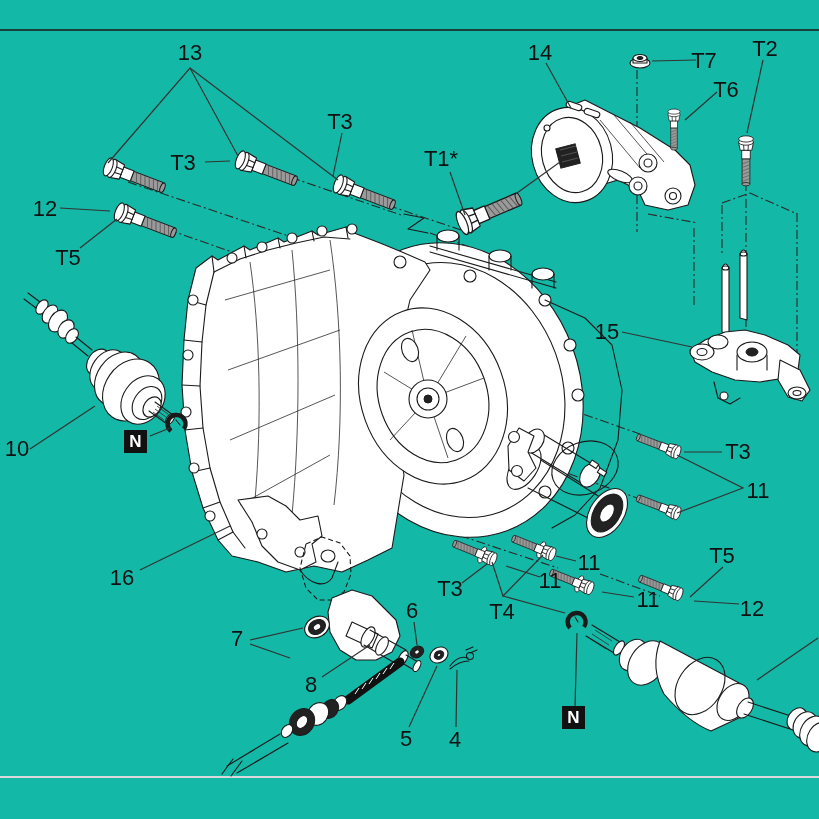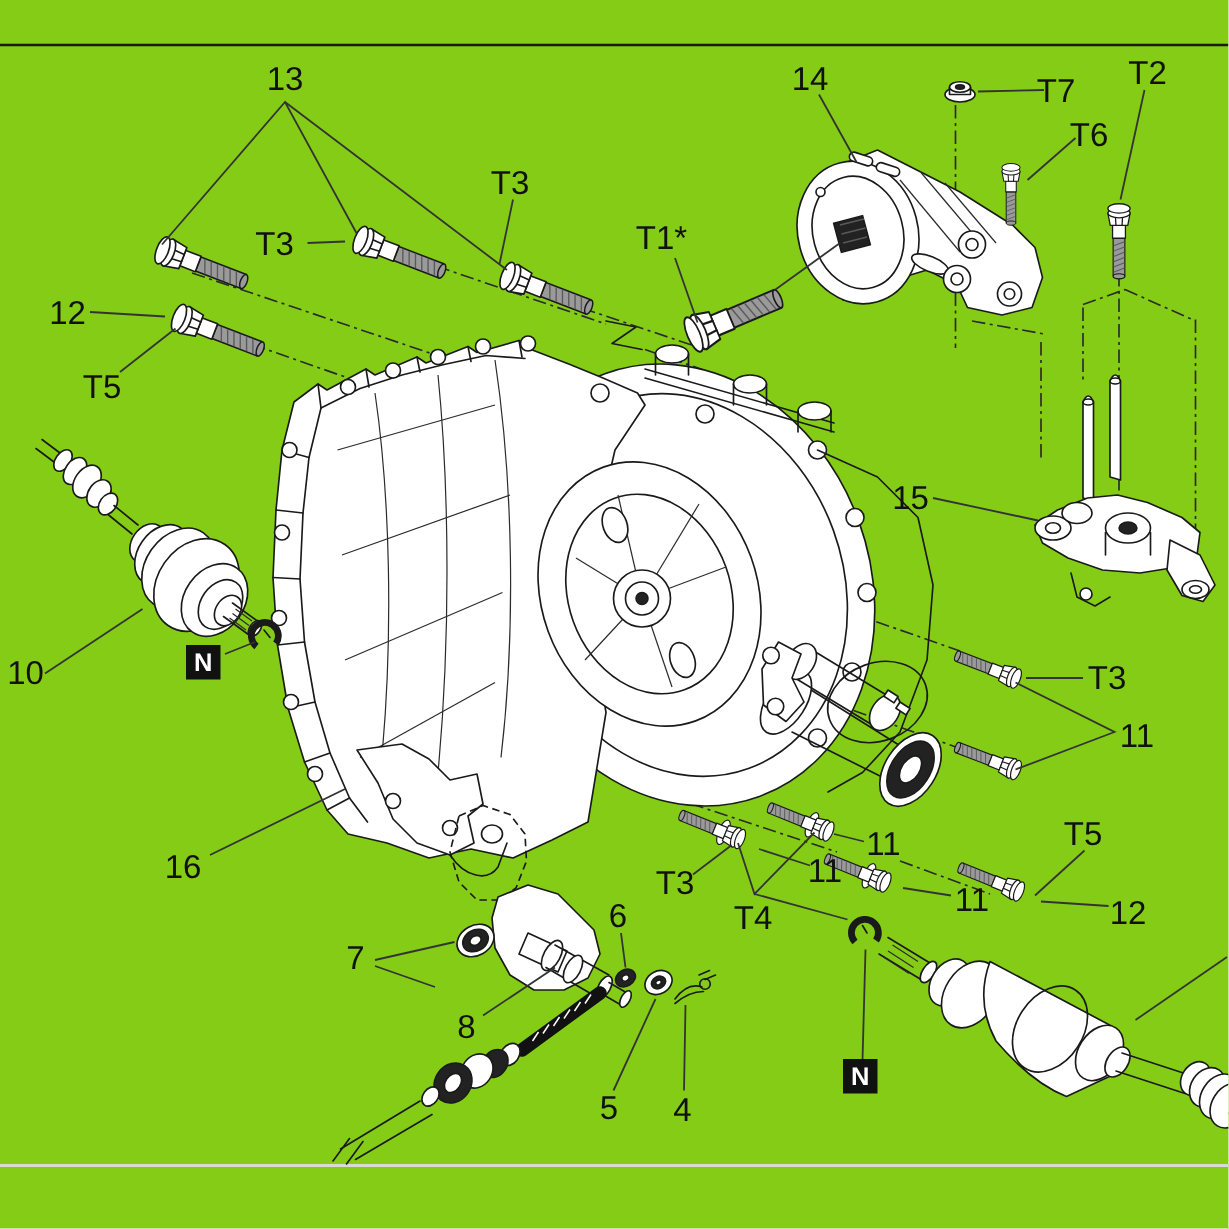--- a/index.html
+++ b/index.html
@@ -1,16 +1,16 @@
 <!DOCTYPE html>
 <html><head>
 <meta charset="utf-8">
 <style>
   html,body{margin:0;padding:0;background:#ffffff;}
-  .stage{position:relative;width:819px;height:819px;background:#84cc16;overflow:hidden;
+  .stage{position:relative;width:819px;height:819px;background:#14b8a6;overflow:hidden;
          font-family:"Liberation Sans",sans-serif;text-align:center;}
   svg{display:block;}
   .ink{stroke:#1a1a1a;fill:none;stroke-width:1.1;stroke-linecap:round;stroke-linejoin:round;}
   .inkf{stroke:#1a1a1a;fill:#ffffff;stroke-width:1.1;stroke-linejoin:round;}
   .thin{stroke:#2b2b2b;fill:none;stroke-width:0.8;}
   .ld{stroke:#333;fill:none;stroke-width:1.2;}
   .ax{stroke:#2a2a2a;fill:none;stroke-width:1.1;stroke-dasharray:9 3 2 3;}
   .dash{stroke:#1a1a1a;fill:none;stroke-width:1.1;stroke-dasharray:5 3;}
   .thread{fill:#9a9a9a;stroke:#1a1a1a;stroke-width:1;}
   .tl{stroke:#5a5a5a;stroke-width:0.9;}

